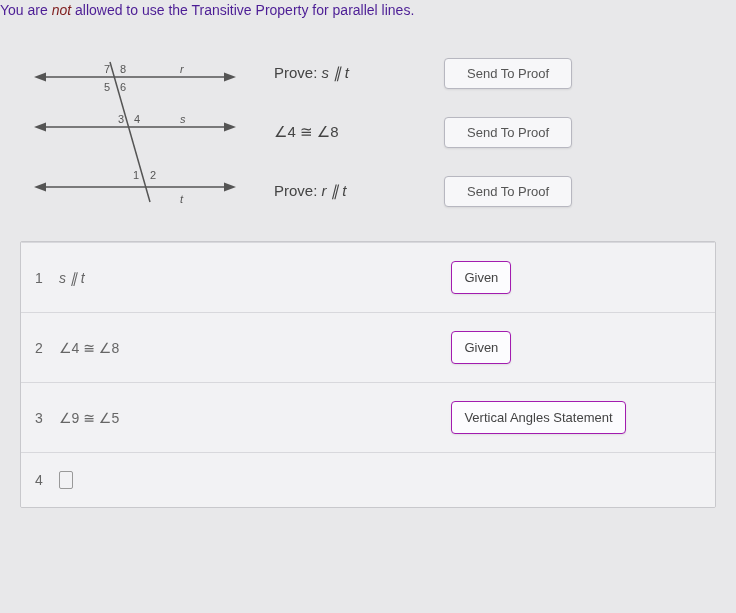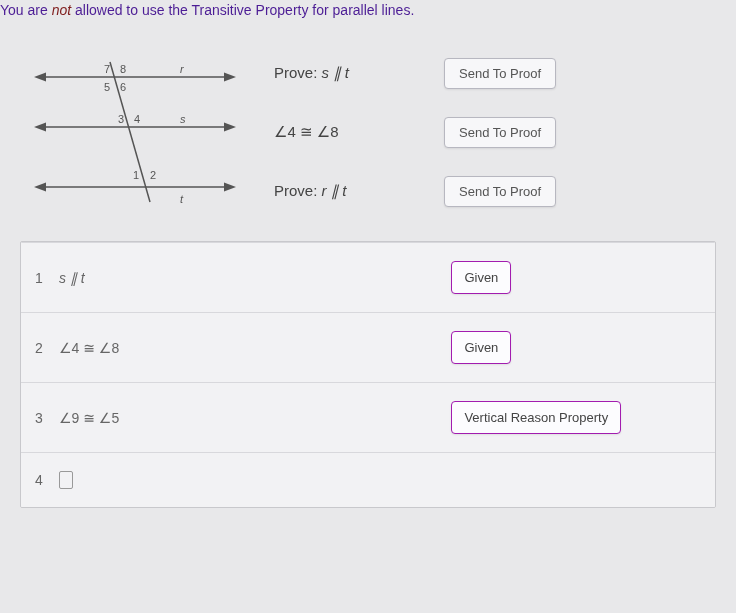--- a/index.html
+++ b/index.html
@@ -45,21 +45,21 @@
   .fact-text {
     font-size: 15px;
     color: #444;
     min-width: 130px;
   }
   .fact-text .ital { font-style: italic; }
   .btn {
     border: 1px solid #b7b7c0;
     background: #f7f7f9;
     border-radius: 4px;
-    padding: 7px 14px;
+    padding: 7px 22px;
     font-size: 13px;
     color: #555;
     cursor: pointer;
     box-shadow: 0 1px 2px rgba(0,0,0,0.08);
   }
   .proof-table {
     margin: 0 20px;
     border: 1px solid #c8c8cc;
     border-radius: 2px;
     overflow: hidden;
@@ -207,21 +207,21 @@
       <div class="reason-chip">Given</div>
     </div>
   </div>
 
   <div class="proof-row">
     <div class="cell cell-stmt">
       <span class="row-num">3</span>
       <span>∠9 ≅ ∠5</span>
     </div>
     <div class="cell cell-reason">
-      <div class="reason-chip">Vertical Reason Property</div>
+      <div class="reason-chip">Vertical Angles Statement</div>
     </div>
   </div>
 
   <div class="proof-row">
     <div class="cell cell-stmt">
       <span class="row-num">4</span>
       <span class="blank-box"></span>
     </div>
   </div>
 </div>

